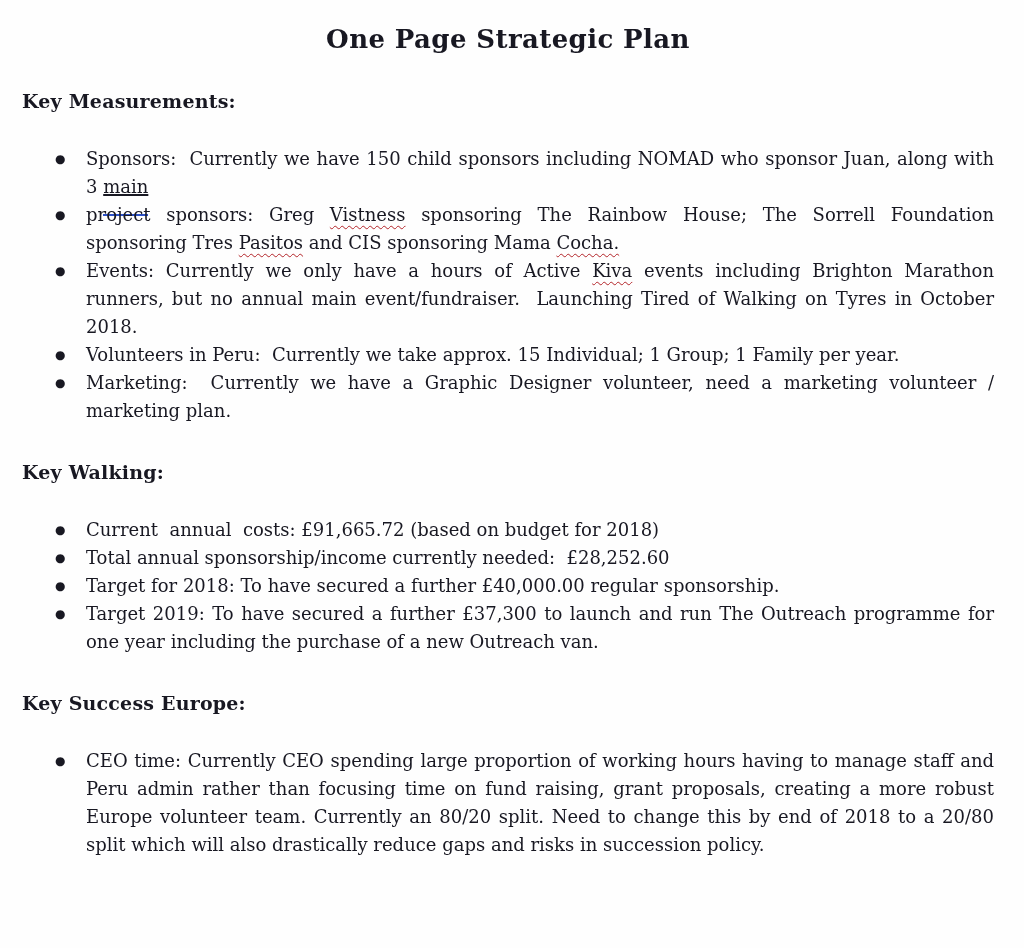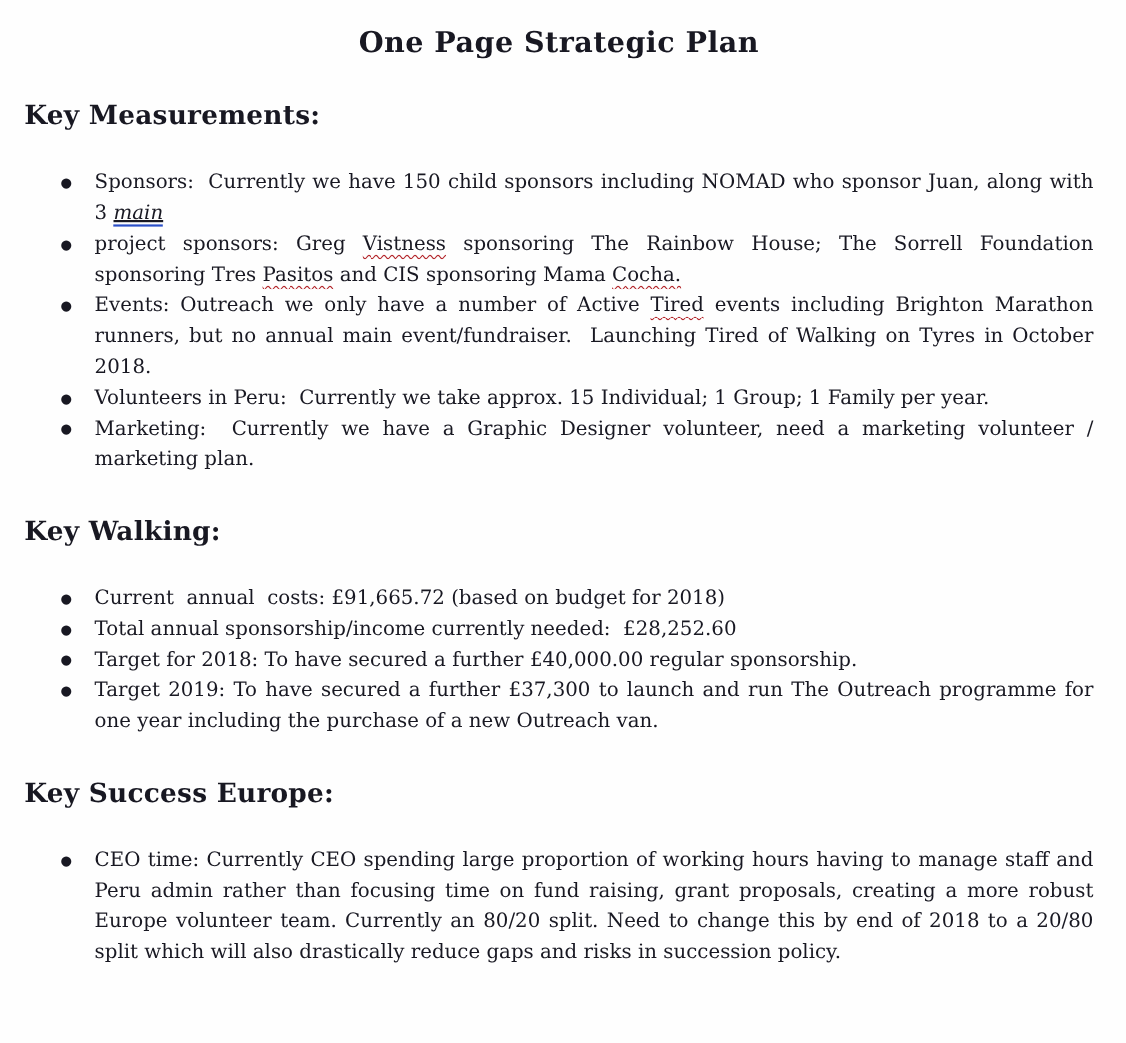--- a/index.html
+++ b/index.html
@@ -21,21 +21,21 @@
   h1[data-name="document-title"] {
     margin: 4px 0 0 0;
     text-align: center;
     font-size: 26px;
     font-weight: 700;
     letter-spacing: 0.4px;
     color: var(--text, #181822);
   }
   section[data-name="document-section"] h2 {
     margin: 36px 0 0 0;
-    font-size: 24px;
+    font-size: 19px;
     font-weight: 700;
     letter-spacing: 0.2px;
     color: var(--text, #181822);
   }
   ul[data-name="bullet-list"] {
     list-style: none;
     margin: 33px 0 0 0;
     padding: 0;
   }
   ul[data-name="bullet-list"] li {
@@ -62,36 +62,35 @@
     text-decoration-color: var(--red, #b3252a);
     text-decoration-thickness: 1px;
     text-underline-offset: 4px;
     text-decoration-skip-ink: none;
   }
   .u-blue {
     text-decoration: underline;
     text-decoration-thickness: 1.5px;
     text-decoration-skip-ink: none;
     border-bottom: 2px solid var(--blue, #2b50c8);
-    padding-bottom: 0px;
-    font-style: italic;
+    padding-bottom: 17px;
   }
 </style>
 </head>
 <body>
 
 <div class="page" data-name="document-page">
   <h1 data-name="document-title">One Page Strategic Plan</h1>
   <div data-name="document-sections">
       <section data-name="document-section">
         <h2 data-name="section-heading">Key Measurements:</h2>
         <ul data-name="bullet-list">
           <li data-name="list-item"><span data-name="text-run">Sponsors:  Currently we have 150 child sponsors including NOMAD who sponsor Juan, along with 3 </span><span data-name="underlined-word" class="u-blue">main</span></li>
           <li data-name="list-item"><span data-name="text-run">project sponsors: Greg </span><span data-name="misspelled-word" class="u-spell">Vistness</span><span data-name="text-run"> sponsoring The Rainbow House; The Sorrell Foundation sponsoring Tres </span><span data-name="misspelled-word" class="u-spell">Pasitos</span><span data-name="text-run"> and CIS sponsoring Mama </span><span data-name="misspelled-word" class="u-spell">Cocha.</span></li>
-          <li data-name="list-item"><span data-name="text-run">Events: Outreach we only have a number of Active </span><span data-name="misspelled-word" class="u-spell">Tired</span><span data-name="text-run"> events including Brighton Marathon runners, but no annual main event/fundraiser.  Launching Tired of Walking on Tyres in October 2018.</span></li>
+          <li data-name="list-item"><span data-name="text-run">Events: Currently we only have a hours of Active </span><span data-name="misspelled-word" class="u-spell">Kiva</span><span data-name="text-run"> events including Brighton Marathon runners, but no annual main event/fundraiser.  Launching Tired of Walking on Tyres in October 2018.</span></li>
           <li data-name="list-item"><span data-name="text-run">Volunteers in Peru:  Currently we take approx. 15 Individual; 1 Group; 1 Family per year.</span></li>
           <li data-name="list-item"><span data-name="text-run">Marketing:  Currently we have a Graphic Designer volunteer, need a marketing volunteer / marketing plan.</span></li>
         </ul>
       </section>
       <section data-name="document-section">
         <h2 data-name="section-heading">Key Walking:</h2>
         <ul data-name="bullet-list">
           <li data-name="list-item"><span data-name="text-run">Current  annual  costs: £91,665.72 (based on budget for 2018)</span></li>
           <li data-name="list-item"><span data-name="text-run">Total annual sponsorship/income currently needed:  £28,252.60</span></li>
           <li data-name="list-item"><span data-name="text-run">Target for 2018: To have secured a further £40,000.00 regular sponsorship.</span></li>

